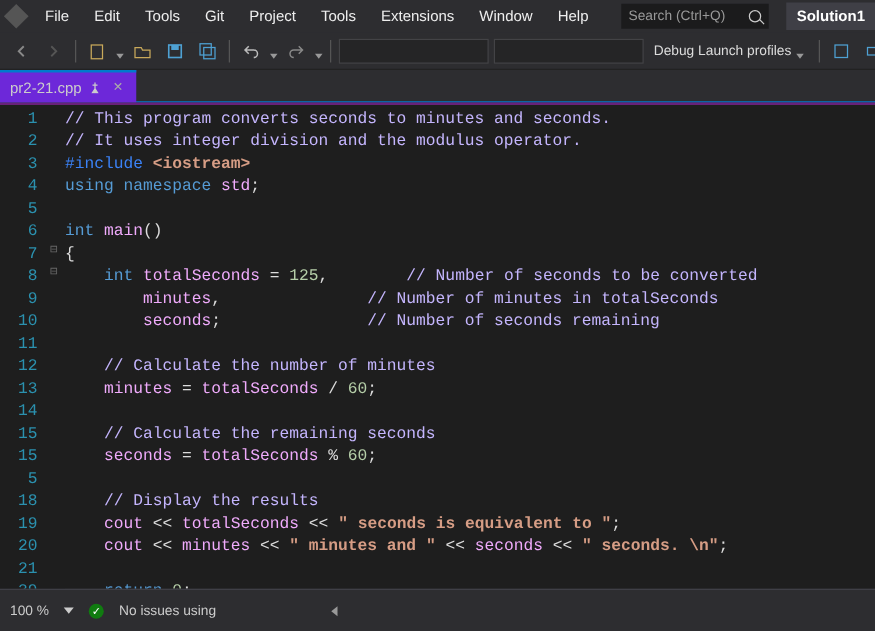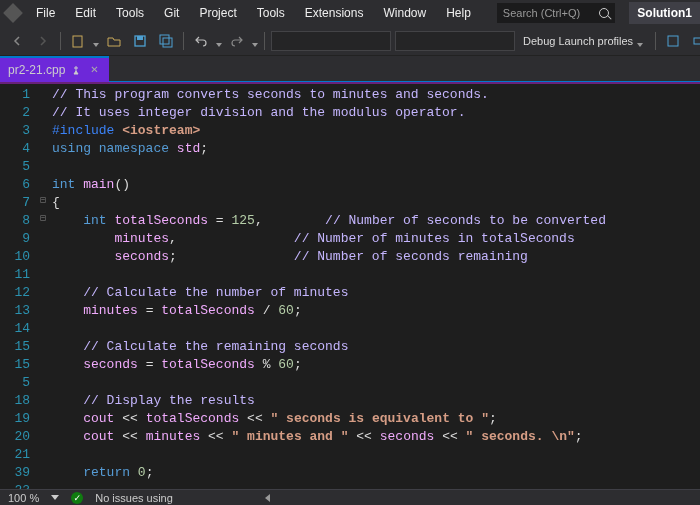--- a/index.html
+++ b/index.html
@@ -186,21 +186,21 @@
   .code .lnrow { height: 18px; }
   .c-comment { color: #c4b5fd; }
   .c-keyword { color: #569cd6; }
   .c-preproc { color: #3b82f6; }
   .c-string  { color: #d69d85; font-weight: bold; }
   .c-num     { color: #b5cea8; }
   .c-ident   { color: #f0abfc; }
   .c-op      { color: #dcdcdc; }
   
   .statusbar {
-    height: 16px;
+    height: 34px;
     background: #2d2d30;
     border-top: 1px solid #3f3f46;
     display: flex;
     align-items: center;
     padding-left: 8px;
     gap: 12px;
     color: #ccc;
     font-size: 11px;
   }
   .status-ok {

